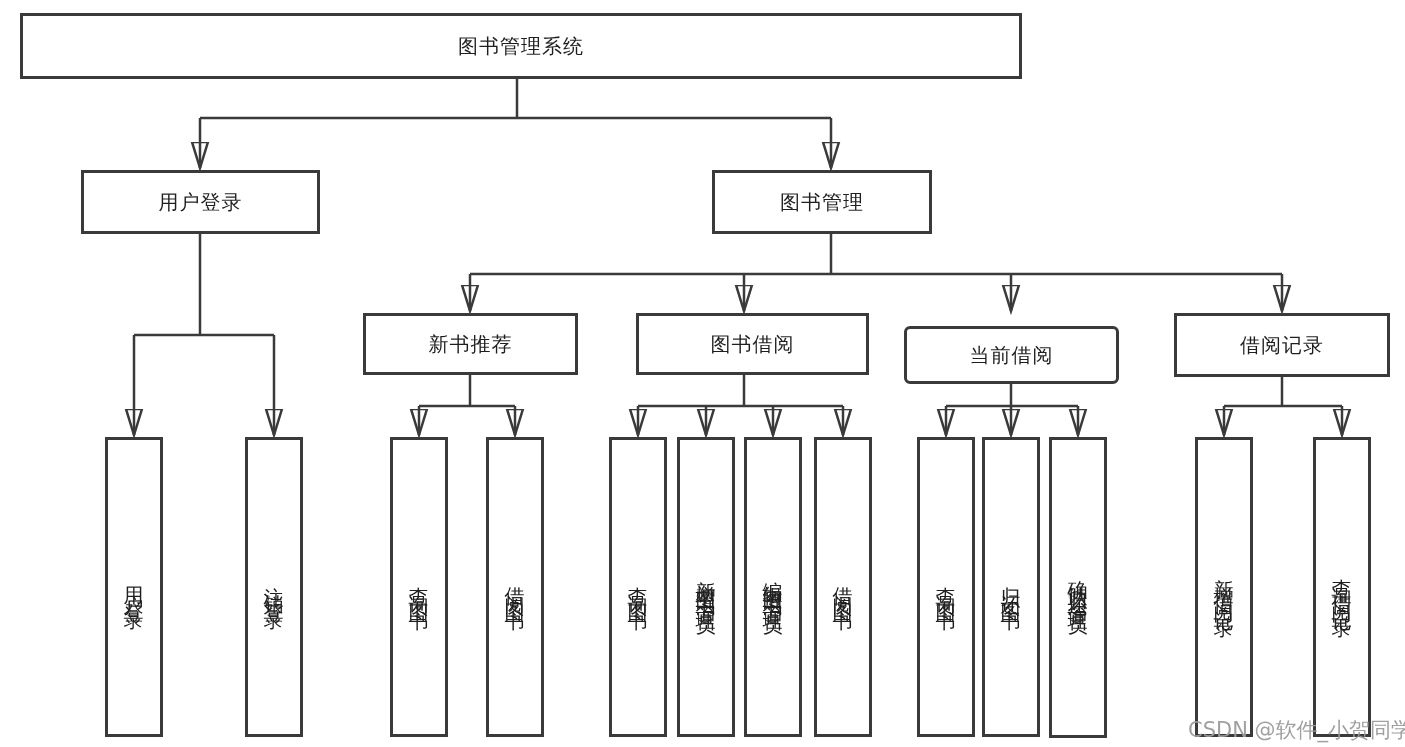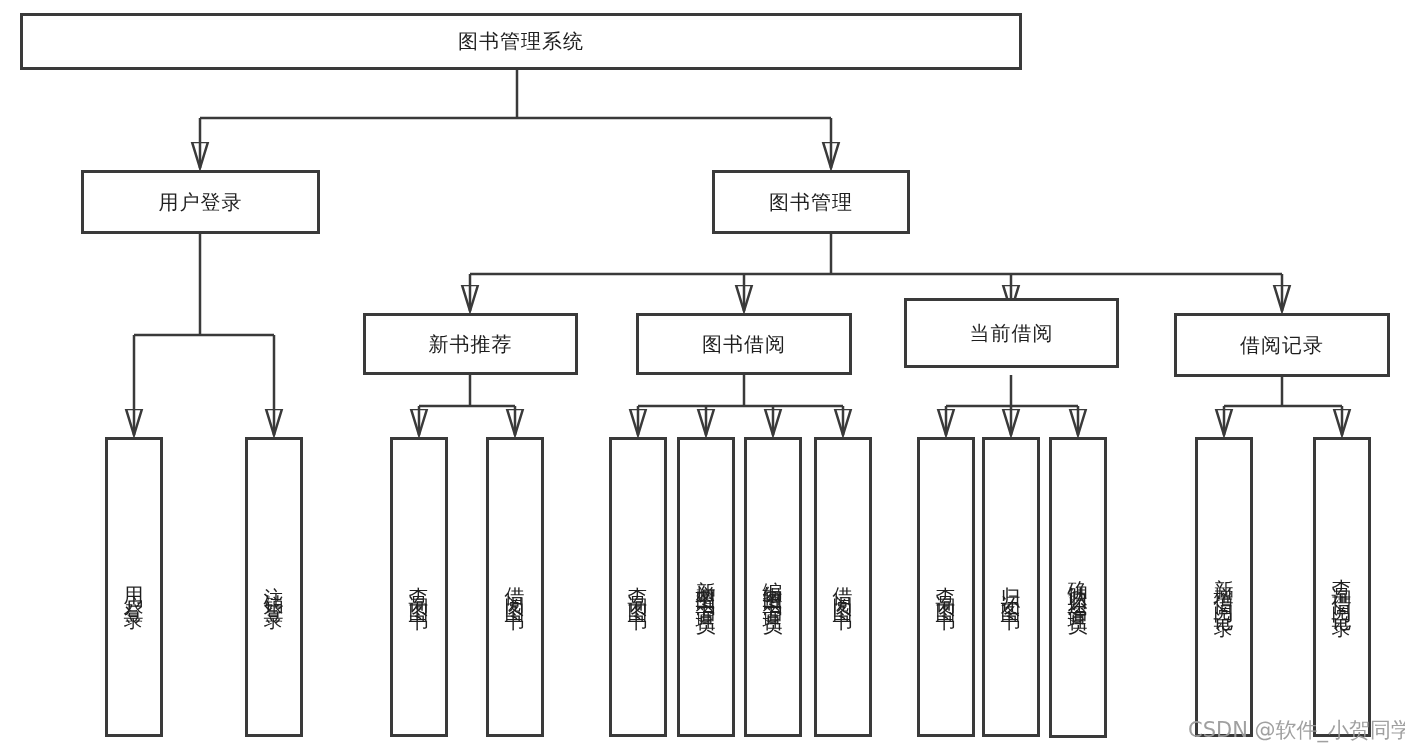--- a/index.html
+++ b/index.html
@@ -93,38 +93,38 @@
     </g>
 
     <g>
       <path d="M1282,377 V406"></path>
       <path d="M1224,406 H1342"></path>
       <path d="M1224,406 V435" marker-end="url(#arw)"></path>
       <path d="M1342,406 V435" marker-end="url(#arw)"></path>
     </g>
   </svg>
 
-  <div class="node" style="left:20px;top:13px;width:1002px;height:57px;">
+  <div class="node" style="left:20px;top:13px;width:1002px;height:66px;">
     <span class="lbl">图书管理系统</span>
   </div>
 
   <div class="node" style="left:81px;top:170px;width:239px;height:64px;">
     <span class="lbl">用户登录</span>
   </div>
-  <div class="node" style="left:712px;top:170px;width:198px;height:64px;">
+  <div class="node" style="left:712px;top:170px;width:220px;height:64px;">
     <span class="lbl">图书管理</span>
   </div>
 
   <div class="node" style="left:363px;top:313px;width:215px;height:62px;justify-content:center;">
     <span class="lbl">新书推荐</span>
   </div>
-  <div class="node" style="left:636px;top:313px;width:216px;height:62px;">
+  <div class="node" style="left:636px;top:313px;width:233px;height:62px;">
     <span class="lbl">图书借阅</span>
   </div>
-  <div class="node" style="left:904px;top:298px;width:215px;height:70px;">
+  <div class="node" style="left:904px;top:326px;width:215px;height:58px;border-radius:6px;">
     <span class="lbl">当前借阅</span>
   </div>
   <div class="node" style="left:1174px;top:313px;width:216px;height:64px;">
     <span class="lbl">借阅记录</span>
   </div>
 
   <div class="node leaf" style="left:105px;top:437px;width:58px;height:300px;">
     <span class="lbl">用户登录</span>
   </div>
   <div class="node leaf" style="left:245px;top:437px;width:58px;height:300px;">

